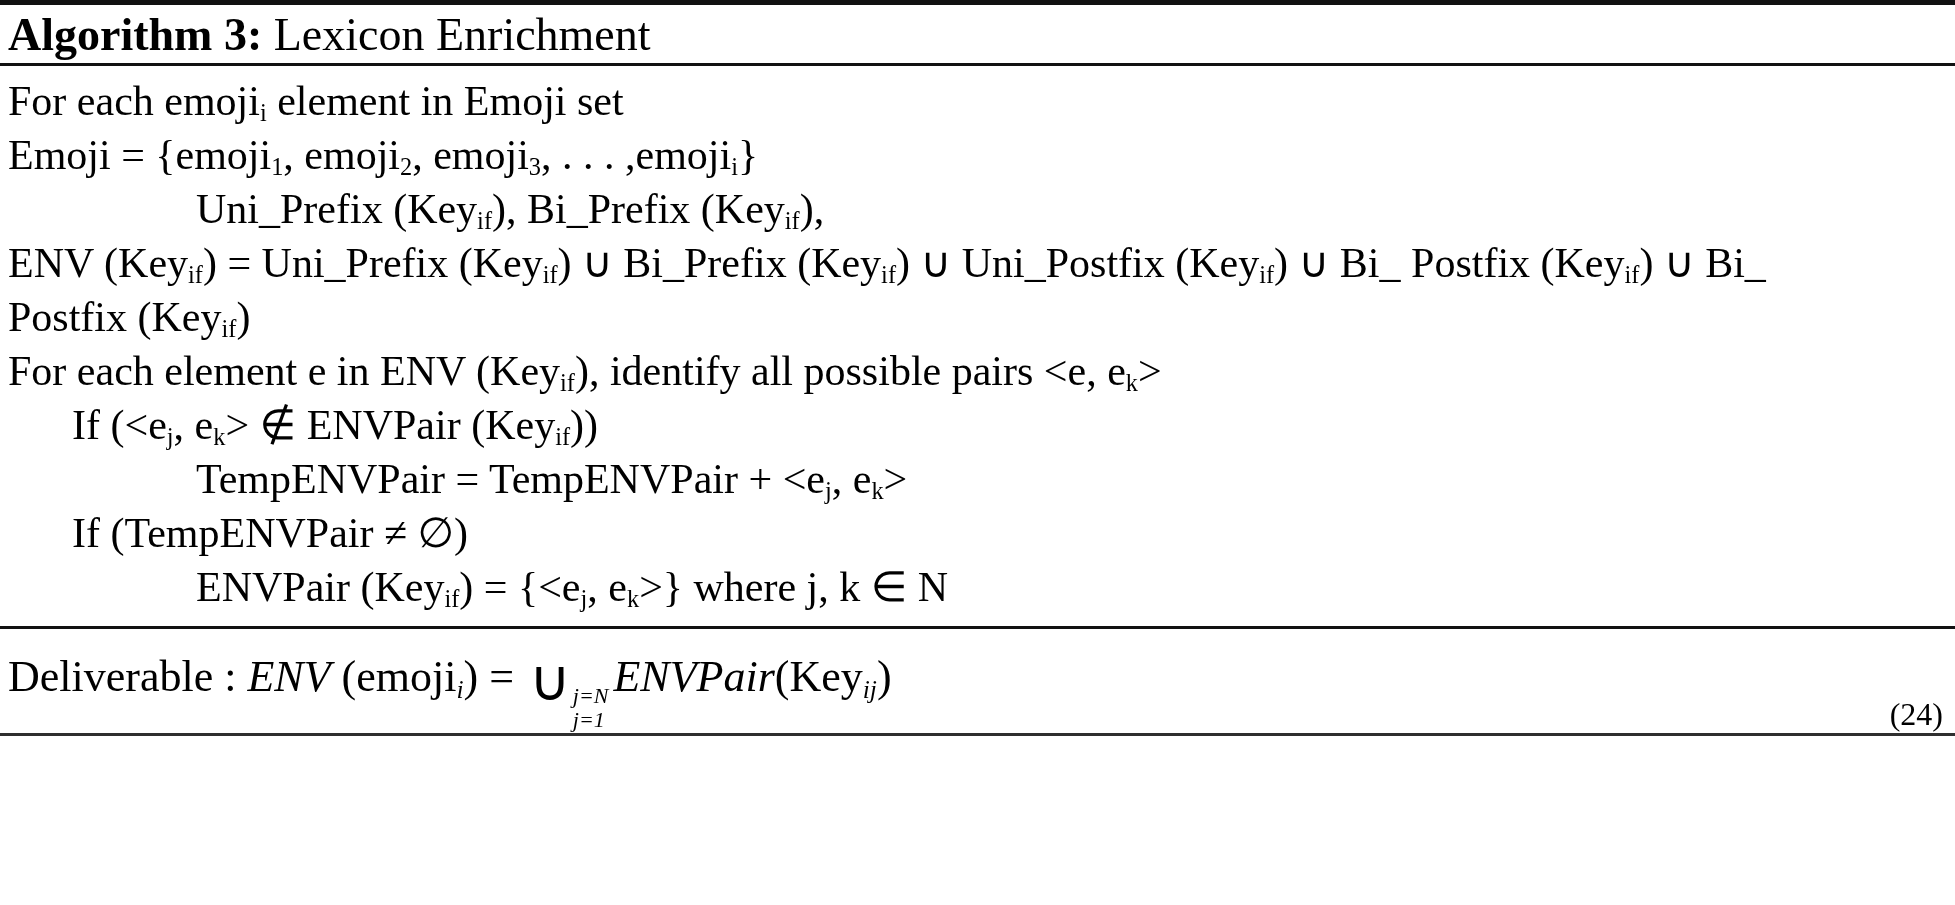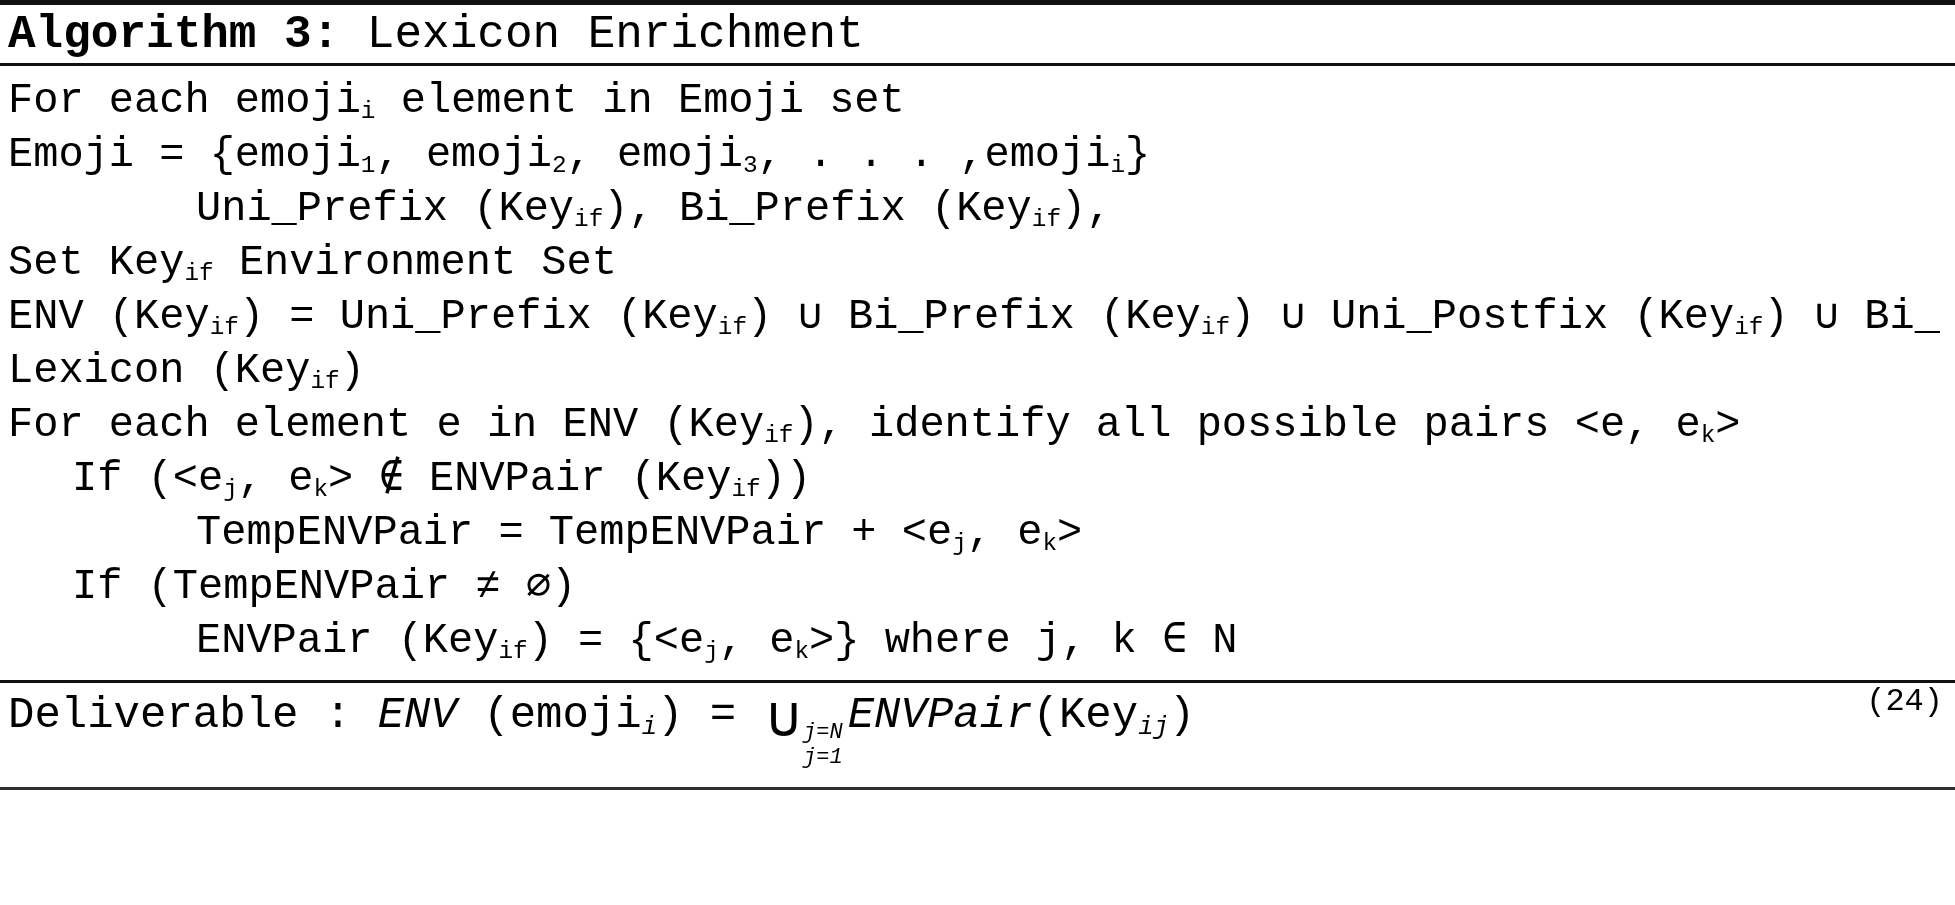--- a/index.html
+++ b/index.html
@@ -6,21 +6,21 @@
     margin: 0;
     padding: 0;
     background: #ffffff;
   }
   .page {
     position: relative;
     width: 1955px;
     height: 905px;
     background: #ffffff;
     color: #000000;
-    font-family: Liberation Mono, monospace;
+    font-family: Liberation Serif, serif;
     overflow: hidden;
   }
   .rule {
     width: 100%;
     background: #111111;
   }
   .rule-top { height: 5px; }
   .rule-thin { height: 3px; }
   .rule-bottom { height: 3px; background: #2f2f2f; }
 
@@ -53,21 +53,21 @@
     font-size: 0.58em;
     vertical-align: -0.25em;
     line-height: 0;
   }
   .ital { font-style: italic; }
 
   .deliverable-row {
     height: 104px;
     display: flex;
     justify-content: space-between;
-    align-items: flex-start;
+    align-items: flex-end;
     font-size: 44px;
     padding: 0 12px 0 8px;
     white-space: nowrap;
   }
   .bigop {
     font-size: 1.3em;
     vertical-align: -0.15em;
     margin: 0 2px 0 4px;
   }
   .stack {
@@ -94,23 +94,22 @@
   </div>
 
   <div class="rule rule-thin"></div>
 
   <div class="algo-body">
       <div class="algo-line ind0 has-right">
         <span><span>For each emoji</span><span class="sub">i</span><span> element in Emoji set</span></span>
         <span><span>Emoji = {emoji</span><span class="sub">1</span><span>, emoji</span><span class="sub">2</span><span>, emoji</span><span class="sub">3</span><span>, . . . ,emoji</span><span class="sub">i</span><span>}</span></span>
       </div>
       <div class="algo-line ind2"><span><span>Uni_Prefix (Key</span><span class="sub">if</span><span>), Bi_Prefix (Key</span><span class="sub">if</span><span>),</span></span></div>
-      <div class="algo-line ind0"><span><span>Set Key</span><span class="sub">if</span><span> Environment Set</span></span></div>
       <div class="algo-line ind0"><span><span>ENV (Key</span><span class="sub">if</span><span>) = Uni_Prefix (Key</span><span class="sub">if</span><span>) ∪ Bi_Prefix (Key</span><span class="sub">if</span><span>) ∪ Uni_Postfix (Key</span><span class="sub">if</span><span>) ∪ Bi_ Postfix (Key</span><span class="sub">if</span><span>) ∪ Bi_</span></span></div>
-      <div class="algo-line ind0"><span><span>Lexicon (Key</span><span class="sub">if</span><span>)</span></span></div>
+      <div class="algo-line ind0"><span><span>Postfix (Key</span><span class="sub">if</span><span>)</span></span></div>
       <div class="algo-line ind0"><span><span>For each element e in ENV (Key</span><span class="sub">if</span><span>), identify all possible pairs &lt;e, e</span><span class="sub">k</span><span>&gt;</span></span></div>
       <div class="algo-line ind1"><span><span>If (&lt;e</span><span class="sub">j</span><span>, e</span><span class="sub">k</span><span>&gt; ∉ ENVPair (Key</span><span class="sub">if</span><span>))</span></span></div>
       <div class="algo-line ind2"><span><span>TempENVPair = TempENVPair + &lt;e</span><span class="sub">j</span><span>, e</span><span class="sub">k</span><span>&gt;</span></span></div>
       <div class="algo-line ind1"><span><span>If (TempENVPair ≠ ∅)</span></span></div>
       <div class="algo-line ind2"><span><span>ENVPair (Key</span><span class="sub">if</span><span>) = {&lt;e</span><span class="sub">j</span><span>, e</span><span class="sub">k</span><span>&gt;} where j, k ∈ N</span></span></div>
     </div>
 
   <div class="rule rule-thin"></div>
 
   <div class="deliverable-row">

